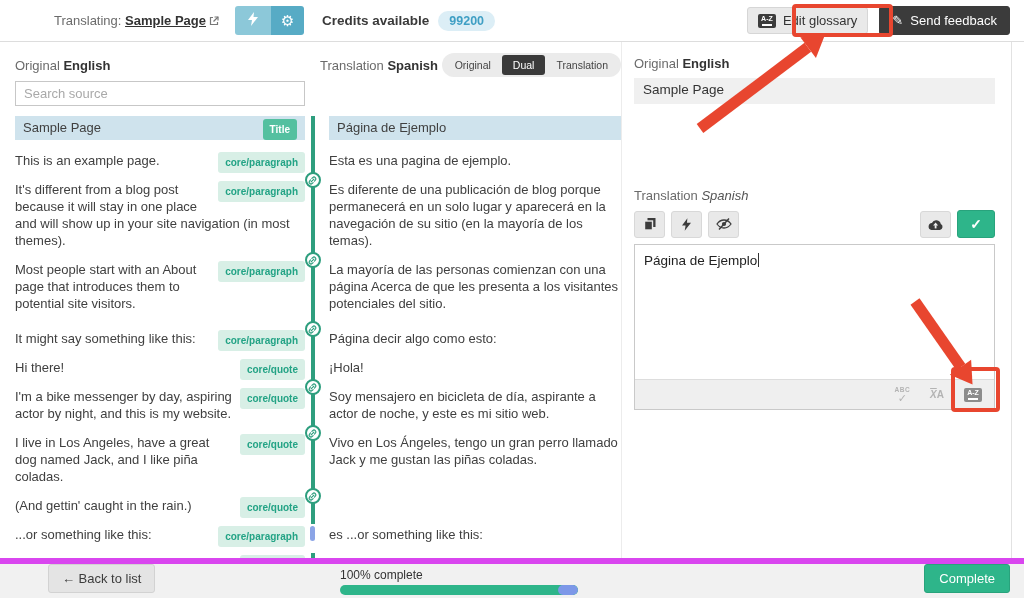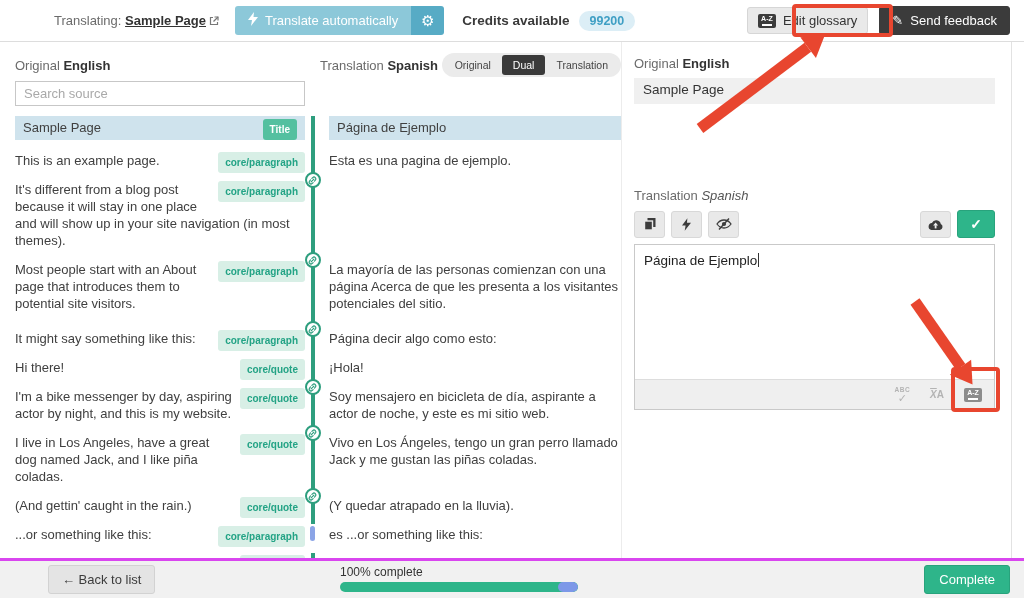--- a/index.html
+++ b/index.html
@@ -97,22 +97,22 @@
   .editor-footer { height:30px; background:#efefef; border-top:1px solid #ddd;
     display:flex; align-items:center; justify-content:flex-end; gap:20px; padding-right:12px; }
   .spellcheck-ico { display:flex; flex-direction:column; align-items:center; color:#b3b3b3; cursor:pointer;}
   .spellcheck-ico .abc { font-size:6.5px; font-weight:bold; letter-spacing:.5px; line-height:6px;}
   .spellcheck-ico .chk { font-size:11px; line-height:10px; }
   .xlate-ico { color:#b3b3b3; font-size:10px; font-weight:bold; cursor:pointer; }
   .xlate-ico .x1 { font-style:italic; text-decoration:overline; }
   .glossary-ico { cursor:pointer; }
 
   
-  .bottombar { flex:0 0 40px; height:40px; background:#f1f1f1; border-top:3px solid #d946ef;
-    display:flex; align-items:center; position:relative; }
+  .bottombar { flex:0 0 40px; height:40px; background:#f1f1f1; border-top:6px solid #d946ef;
+    display:flex; align-items:flex-start; position:relative; }
   .back-btn { margin-left:48px; background:#e4e4e4; border:1px solid #d2d2d2; border-radius:3px;
     color:#3c3c3c; font-size:13px; padding:6px 13px; cursor:pointer; }
   .progress-wrap { position:absolute; left:340px; top:4px; width:240px; }
   .progress-label { font-size:12px; color:#333; margin-bottom:3px; }
   .progress-bar { width:238px; height:10px; border-radius:5px; background:#2eb58a;
     position:relative; overflow:hidden; }
   .progress-tip { position:absolute; right:0; top:0; bottom:0; width:20px; background:#7d98e8;
     border-radius:5px; }
   .complete-btn { margin-left:auto; margin-right:14px; background:#2eb58a; border:1px solid #28a37c;
     border-radius:3px; color:#fff; font-size:13px; padding:6px 14px; cursor:pointer; }
@@ -137,21 +137,20 @@
           <path d="M4 1.5 H1.5 V8.5 H8.5 V6" fill="none" stroke="#777" stroke-width="1.2"></path>
           <path d="M5.5 1 H9 V4.5" fill="none" stroke="#777" stroke-width="1.2"></path>
           <path d="M9 1 L4.5 5.5" stroke="#777" stroke-width="1.2"></path>
         </svg></span>
   </div>
   <div class="auto-btn-group">
     <button class="auto-btn">
       <span><svg width="10" height="14" viewBox="0 0 10 14">
             <polygon points="6,0 0,8 4,8 3,14 10,5 5.5,5" fill="#fff"></polygon>
           </svg></span>
-      <span>Translate automatically</span>
     </button>
     <button class="gear-btn"><span>⚙</span></button>
   </div>
   <div class="credits">
     <span>Credits available</span>
     <span class="credit-pill">99200</span>
   </div>
   <div class="tb-right">
     <button class="glossary-btn">
       <span class="book">
@@ -232,20 +231,23 @@
       <div class="link-circle">
         <svg width="11" height="11" viewBox="0 0 14 14">
                 <g stroke="#2e9e7e" stroke-width="1.5" fill="none" stroke-linecap="round">
                   <path d="M5.2 8.8 L8.8 5.2"></path>
                   <path d="M6.2 4.4 l1.1-1.1 a2.3 2.3 0 0 1 3.3 3.3 l-1.1 1.1"></path>
                   <path d="M7.8 9.6 l-1.1 1.1 a2.3 2.3 0 0 1 -3.3 -3.3 l1.1-1.1"></path>
                 </g>
               </svg>
       </div>
     </div>
+    <div class="cell right">
+      <div class="content"><span class="seg-text">Es diferente de una publicación de blog porque permanecerá en un solo lugar y aparecerá en la navegación de su sitio (en la mayoría de los temas).</span></div>
+    </div>
   </div>
 
   <div class="dual-row extra-gap">
     <div class="cell left">
       <div class="content"><span class="badge">core/paragraph</span><span class="seg-text">Most people start with an About page that introduces them to potential site visitors.</span></div>
     </div>
     <div class="connector">
       <div class="line"></div>
       <div class="link-circle">
         <svg width="11" height="11" viewBox="0 0 14 14">
@@ -338,23 +340,20 @@
     </div>
   </div>
 
   <div class="dual-row">
     <div class="cell left">
       <div class="content"><span class="badge">core/quote</span><span class="seg-text">(And gettin' caught in the rain.)</span></div>
     </div>
     <div class="connector">
       <div class="line"></div>
 
-    </div>
-    <div class="cell right">
-      <div class="content"><span class="seg-text">(Y quedar atrapado en la lluvia).</span></div>
     </div>
   </div>
 
   <div class="dual-row conn-blue">
     <div class="cell left">
       <div class="content"><span class="badge">core/paragraph</span><span class="seg-text">...or something like this:</span></div>
     </div>
     <div class="connector">
       <div class="line"></div>
 

